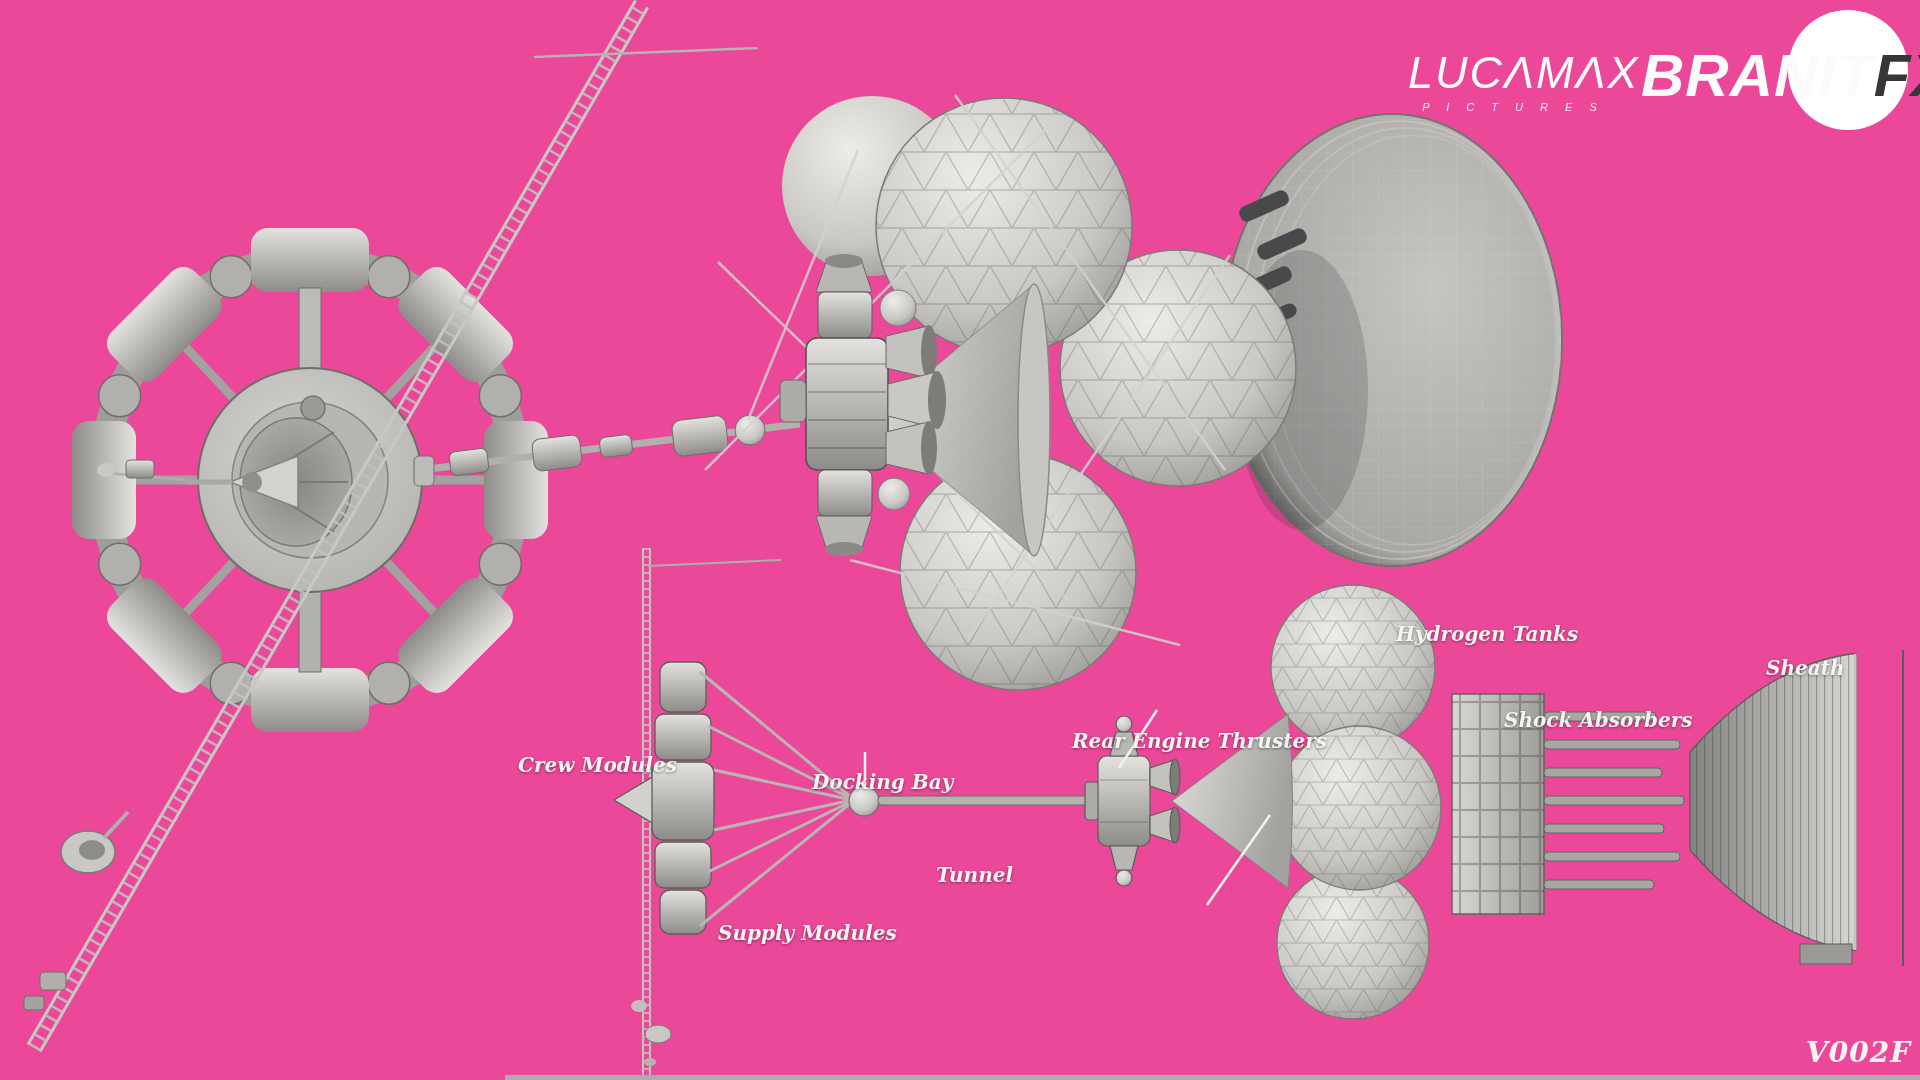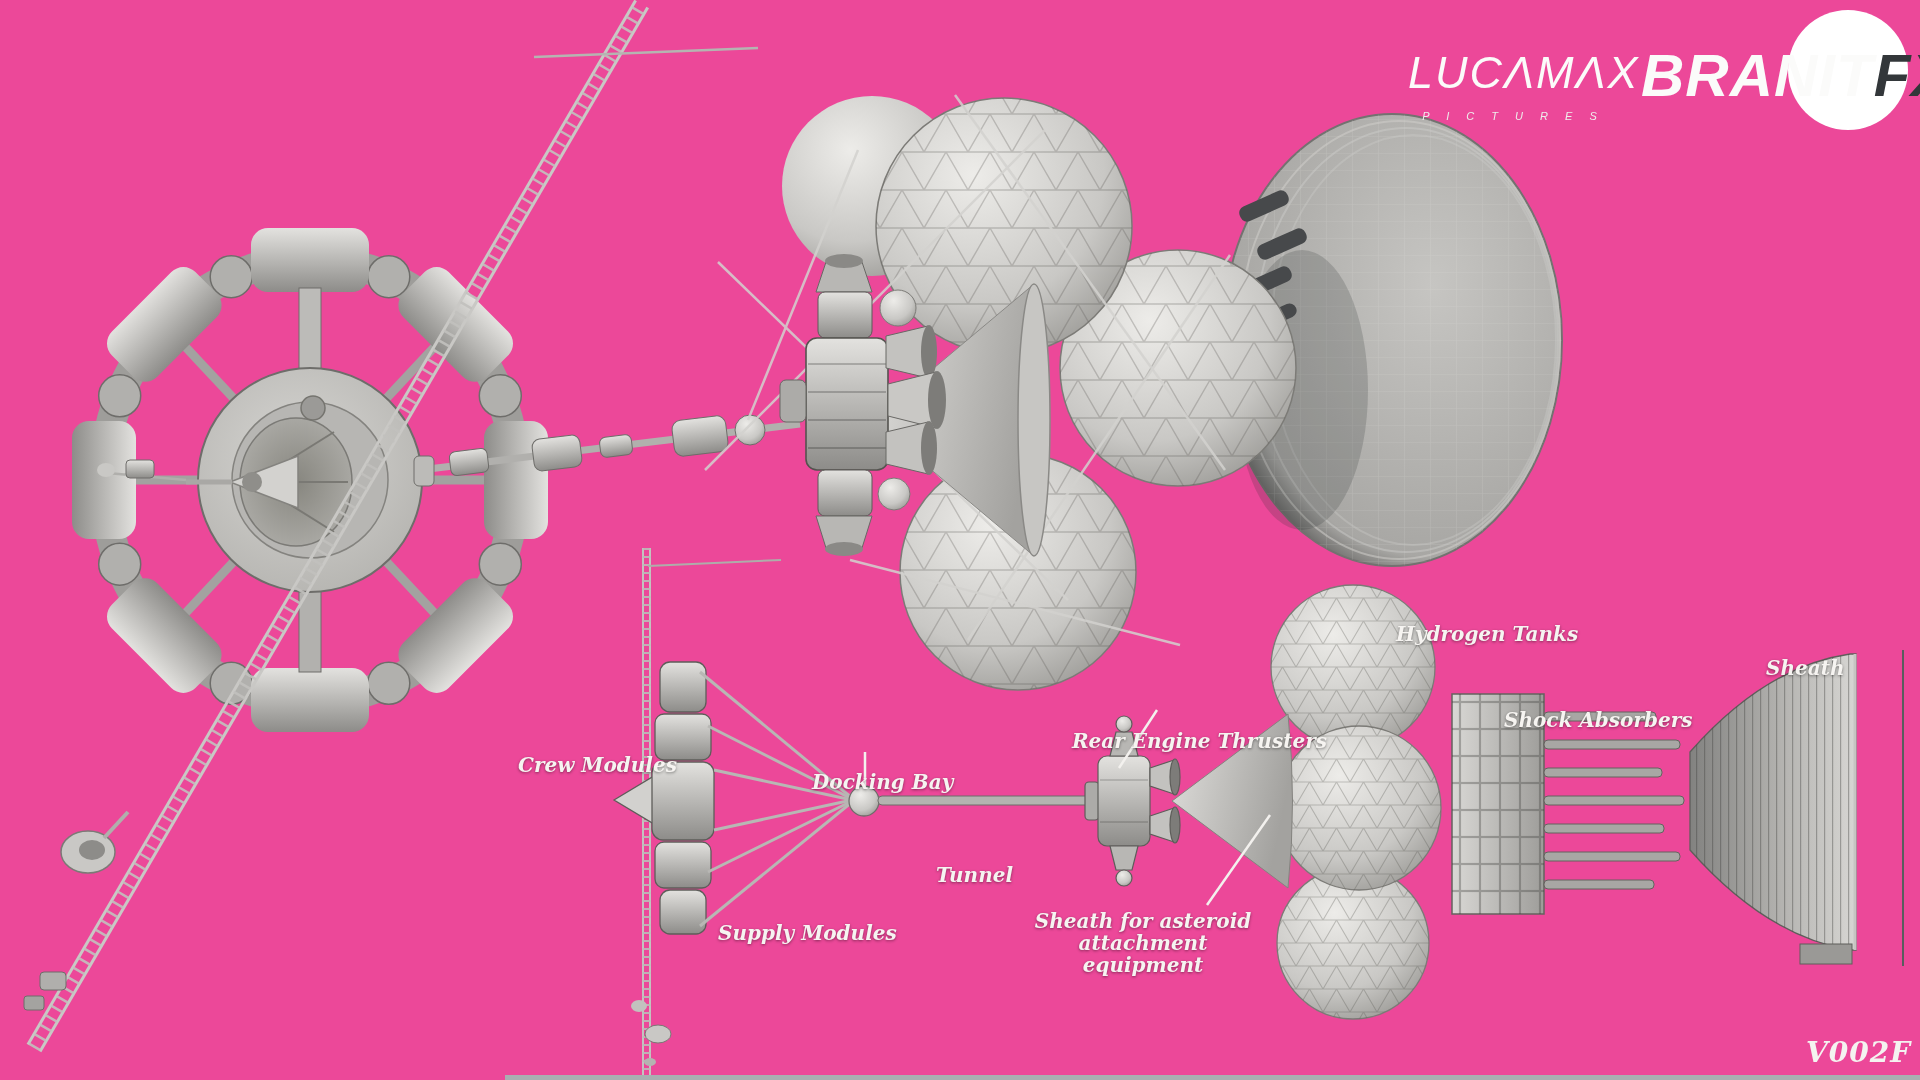--- a/index.html
+++ b/index.html
@@ -8,21 +8,21 @@
   svg{position:absolute;left:0;top:0;}
   .lbl{position:absolute;font-family:"DejaVu Serif",serif;font-weight:bold;font-size:20px;
        color:#f6f4f1;text-shadow:0 1px 3px rgba(0,0,0,.45);white-space:nowrap;margin-top:45px;}
   .sheath-label{position:absolute;left:1028px;top:910px;width:230px;text-align:center;}
   .sheath-label div{font-family:"DejaVu Serif",serif;font-weight:bold;font-size:20px;
        color:#f6f4f1;line-height:22px;text-shadow:0 1px 3px rgba(0,0,0,.45);}
   .version{position:absolute;left:1806px;top:1036px;font-family:"DejaVu Serif",serif;
        font-weight:bold;font-size:28px;letter-spacing:1px;color:#f4f3f0;}
   .lucamax{position:absolute;left:1408px;top:50px;width:210px;text-align:center;color:#fbfbfa;}
   .lucamax .name{font-size:45px;font-weight:400;letter-spacing:2px;line-height:1;}
-  .lucamax .sub{font-size:11px;font-weight:400;letter-spacing:7px;margin-top:15px;color:#eeeeec;}
+  .lucamax .sub{font-size:11px;font-weight:400;letter-spacing:7px;margin-top:6px;color:#eeeeec;}
   .brand-circle{position:absolute;left:1788px;top:10px;width:120px;height:120px;
        border-radius:50%;background:#ffffff;}
   .branit{position:absolute;left:1641px;top:46px;font-size:60px;font-weight:bold;
        letter-spacing:1px;line-height:1;}
   .branit .pre{color:#fbfbfa;}
   .branit .suf{color:#33373a;}
 </style>
 </head>
 <body>
 
@@ -349,20 +349,16 @@
 </div>
 
 <div class="lbl" style="left:518px;top:708px">Crew Modules</div>
 <div class="lbl" style="left:812px;top:725px">Docking Bay</div>
 <div class="lbl" style="left:936px;top:818px">Tunnel</div>
 <div class="lbl" style="left:718px;top:876px">Supply Modules</div>
 <div class="lbl" style="left:1072px;top:684px">Rear Engine Thrusters</div>
 <div class="lbl" style="left:1396px;top:577px">Hydrogen Tanks</div>
 <div class="lbl" style="left:1504px;top:663px">Shock Absorbers</div>
 <div class="lbl" style="left:1766px;top:611px">Sheath</div>
-<div class="sheath-label">
-  <div>Sheath for asteroid</div>
-  <div>attachment equipment</div>
+
+<div class="version">V002F</div>
+
 </div>
 
-<div class="version">V002F</div>
-
-</div>
-
 </body></html>

